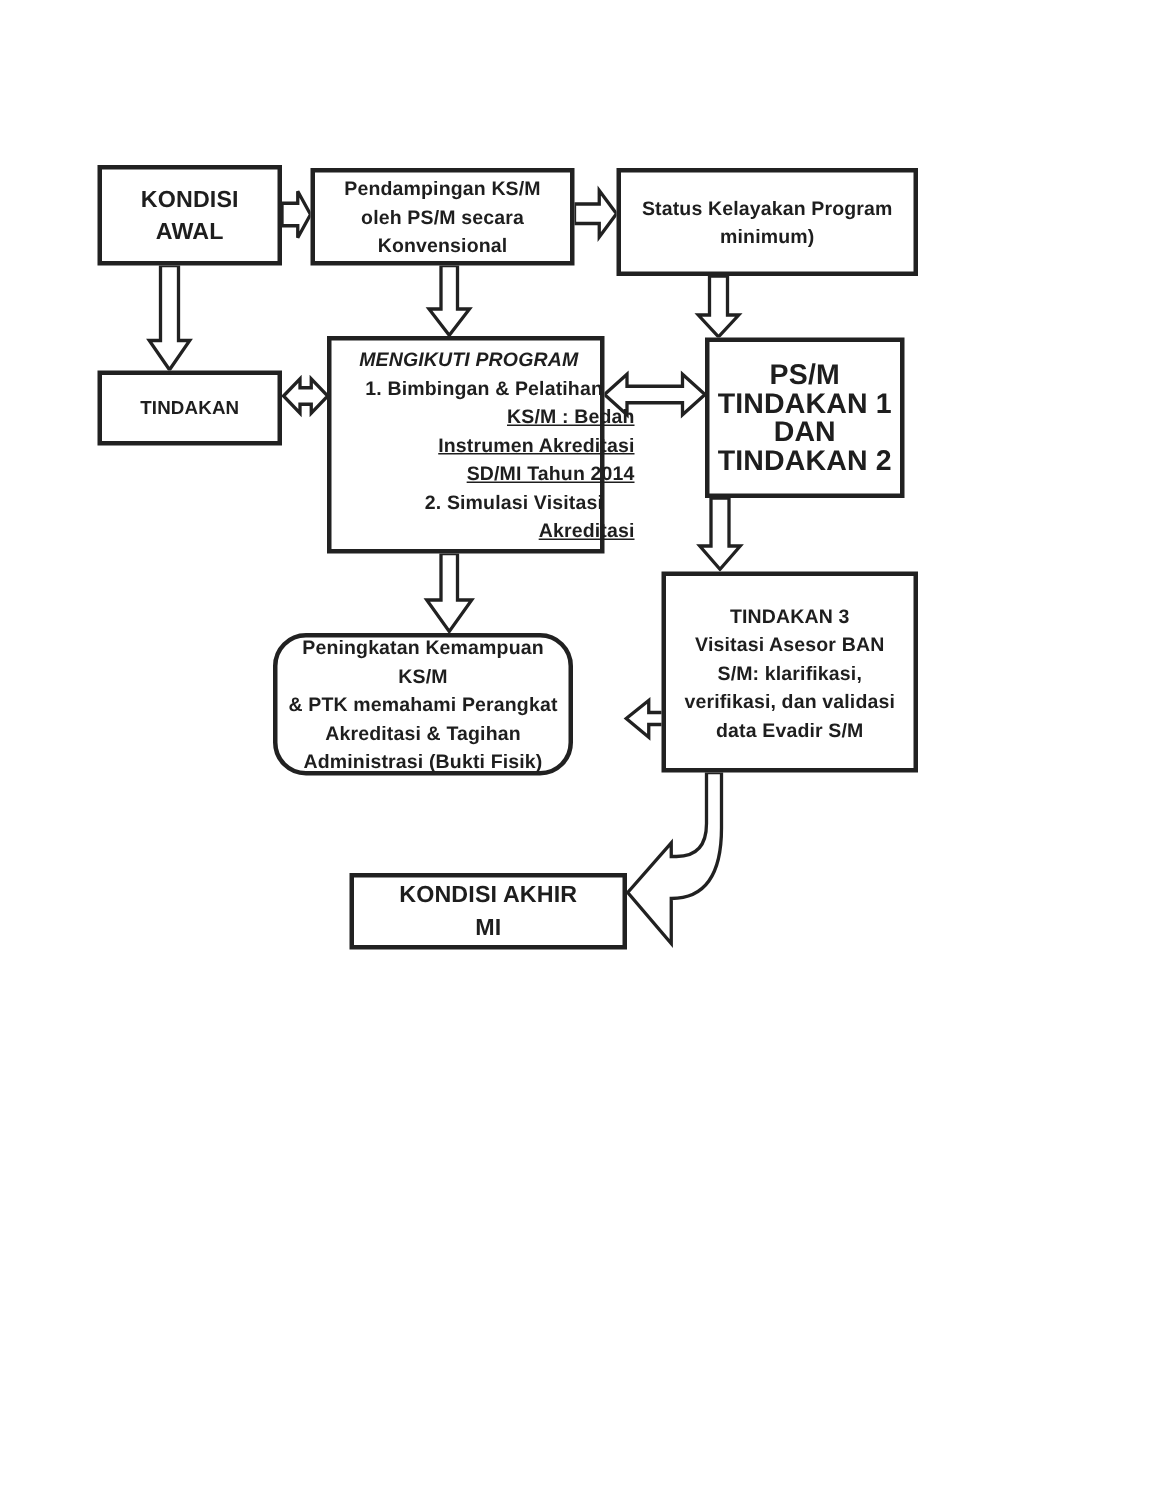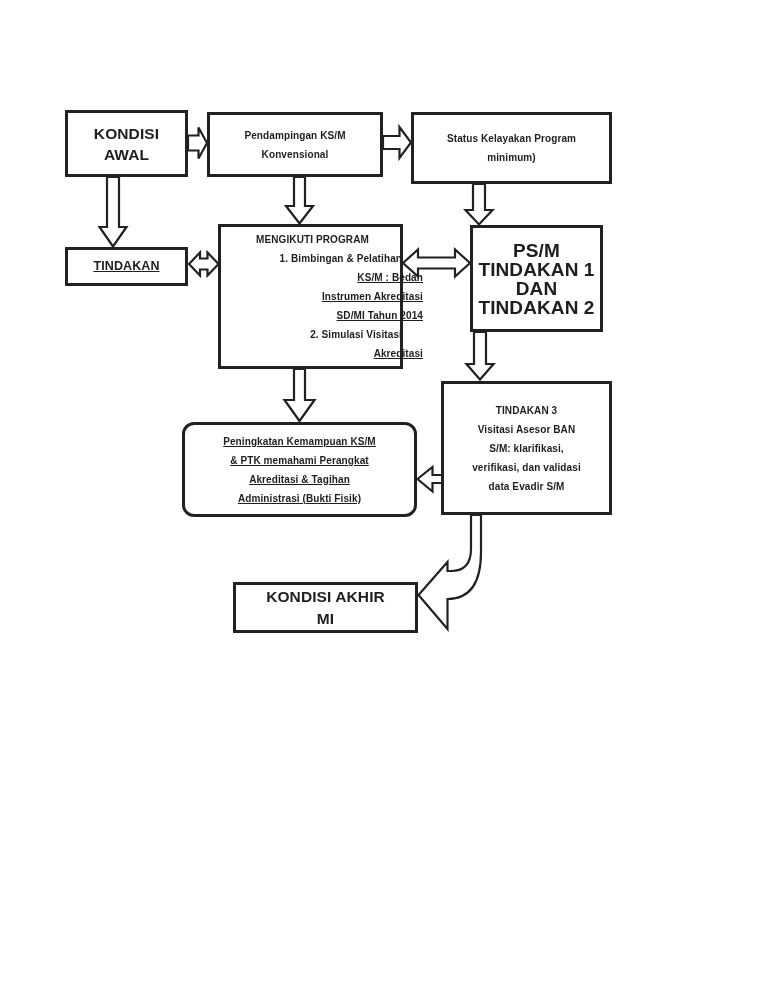--- a/index.html
+++ b/index.html
@@ -17,36 +17,36 @@
     position:absolute;
     box-sizing:border-box;
     border:3px solid #212121;
     background:#ffffff;
     display:flex;
     flex-direction:column;
     justify-content:center;
     align-items:center;
     text-align:center;
     font-weight:700;
-    font-size:10px;
+    font-size:13px;
     line-height:19px;
     letter-spacing:0.1px;
   }
   .node .ln{width:100%;}
   #n-kondisi-awal{left:65px;top:110px;width:123px;height:67px;font-size:15.5px;line-height:21px;}
   #n-pendampingan{left:207px;top:112px;width:176px;height:65px;}
   #n-status{left:411px;top:112px;width:201px;height:72px;}
-  #n-tindakan{left:65px;top:247px;width:123px;height:39px;font-size:12.5px;text-decoration:underline;}
+  #n-tindakan{left:65px;top:247px;width:123px;height:50px;font-size:12.5px;}
   #n-mengikuti{left:218px;top:224px;width:185px;height:145px;align-items:stretch;padding:2px 4px 2px 8px;}
-  #n-mengikuti .title{}
+  #n-mengikuti .title{font-style:italic;}
   #n-mengikuti .li{text-align:right;padding-left:6px;}
   #n-mengikuti .li.cont{padding-left:27px;text-decoration:underline;}
   #n-psm{left:470px;top:225px;width:133px;height:107px;font-size:19px;}
   #n-tindakan3{left:441px;top:381px;width:171px;height:134px;}
-  #n-peningkatan{left:182px;top:422px;width:235px;height:95px;border-radius:12px;text-decoration:underline;}
+  #n-peningkatan{left:182px;top:422px;width:200px;height:95px;border-radius:22px;}
   #n-kondisi-akhir{left:233px;top:572px;width:185px;height:51px;font-size:15.5px;line-height:22px;margin-top:10px;}
   .arr{fill:#ffffff;stroke:#212121;stroke-width:2.2;stroke-linejoin:miter;}
 </style>
 </head>
 <body>
 
 <div id="canvas">
 
   <svg id="arrows" width="768" height="994" viewBox="0 0 768 994">
     <path class="arr" d="M 188,135.5 H 198.5 V 127.5 L 207,143 L 198.5,158.5 V 150.5 H 188 Z"></path>
@@ -62,20 +62,21 @@
     <path class="arr" d="M 471,515 V 549 Q 471,571 451,571 L 447.5,571 V 562 L 418.5,595 L 447.5,629 V 599 Q 481,599 481,552 L 481,515 Z"></path>
   </svg>
 
   <div class="node" id="n-kondisi-awal">
     <div class="ln">KONDISI</div>
     <div class="ln">AWAL</div>
   </div>
 
   <div class="node" id="n-pendampingan">
     <div class="ln">Pendampingan KS/M</div>
+    <div class="ln">oleh PS/M secara</div>
     <div class="ln">Konvensional</div>
   </div>
 
   <div class="node" id="n-status">
     <div class="ln">Status Kelayakan Program</div>
     <div class="ln">minimum)</div>
   </div>
 
   <div class="node" id="n-tindakan">
     <div class="ln">TINDAKAN</div>

